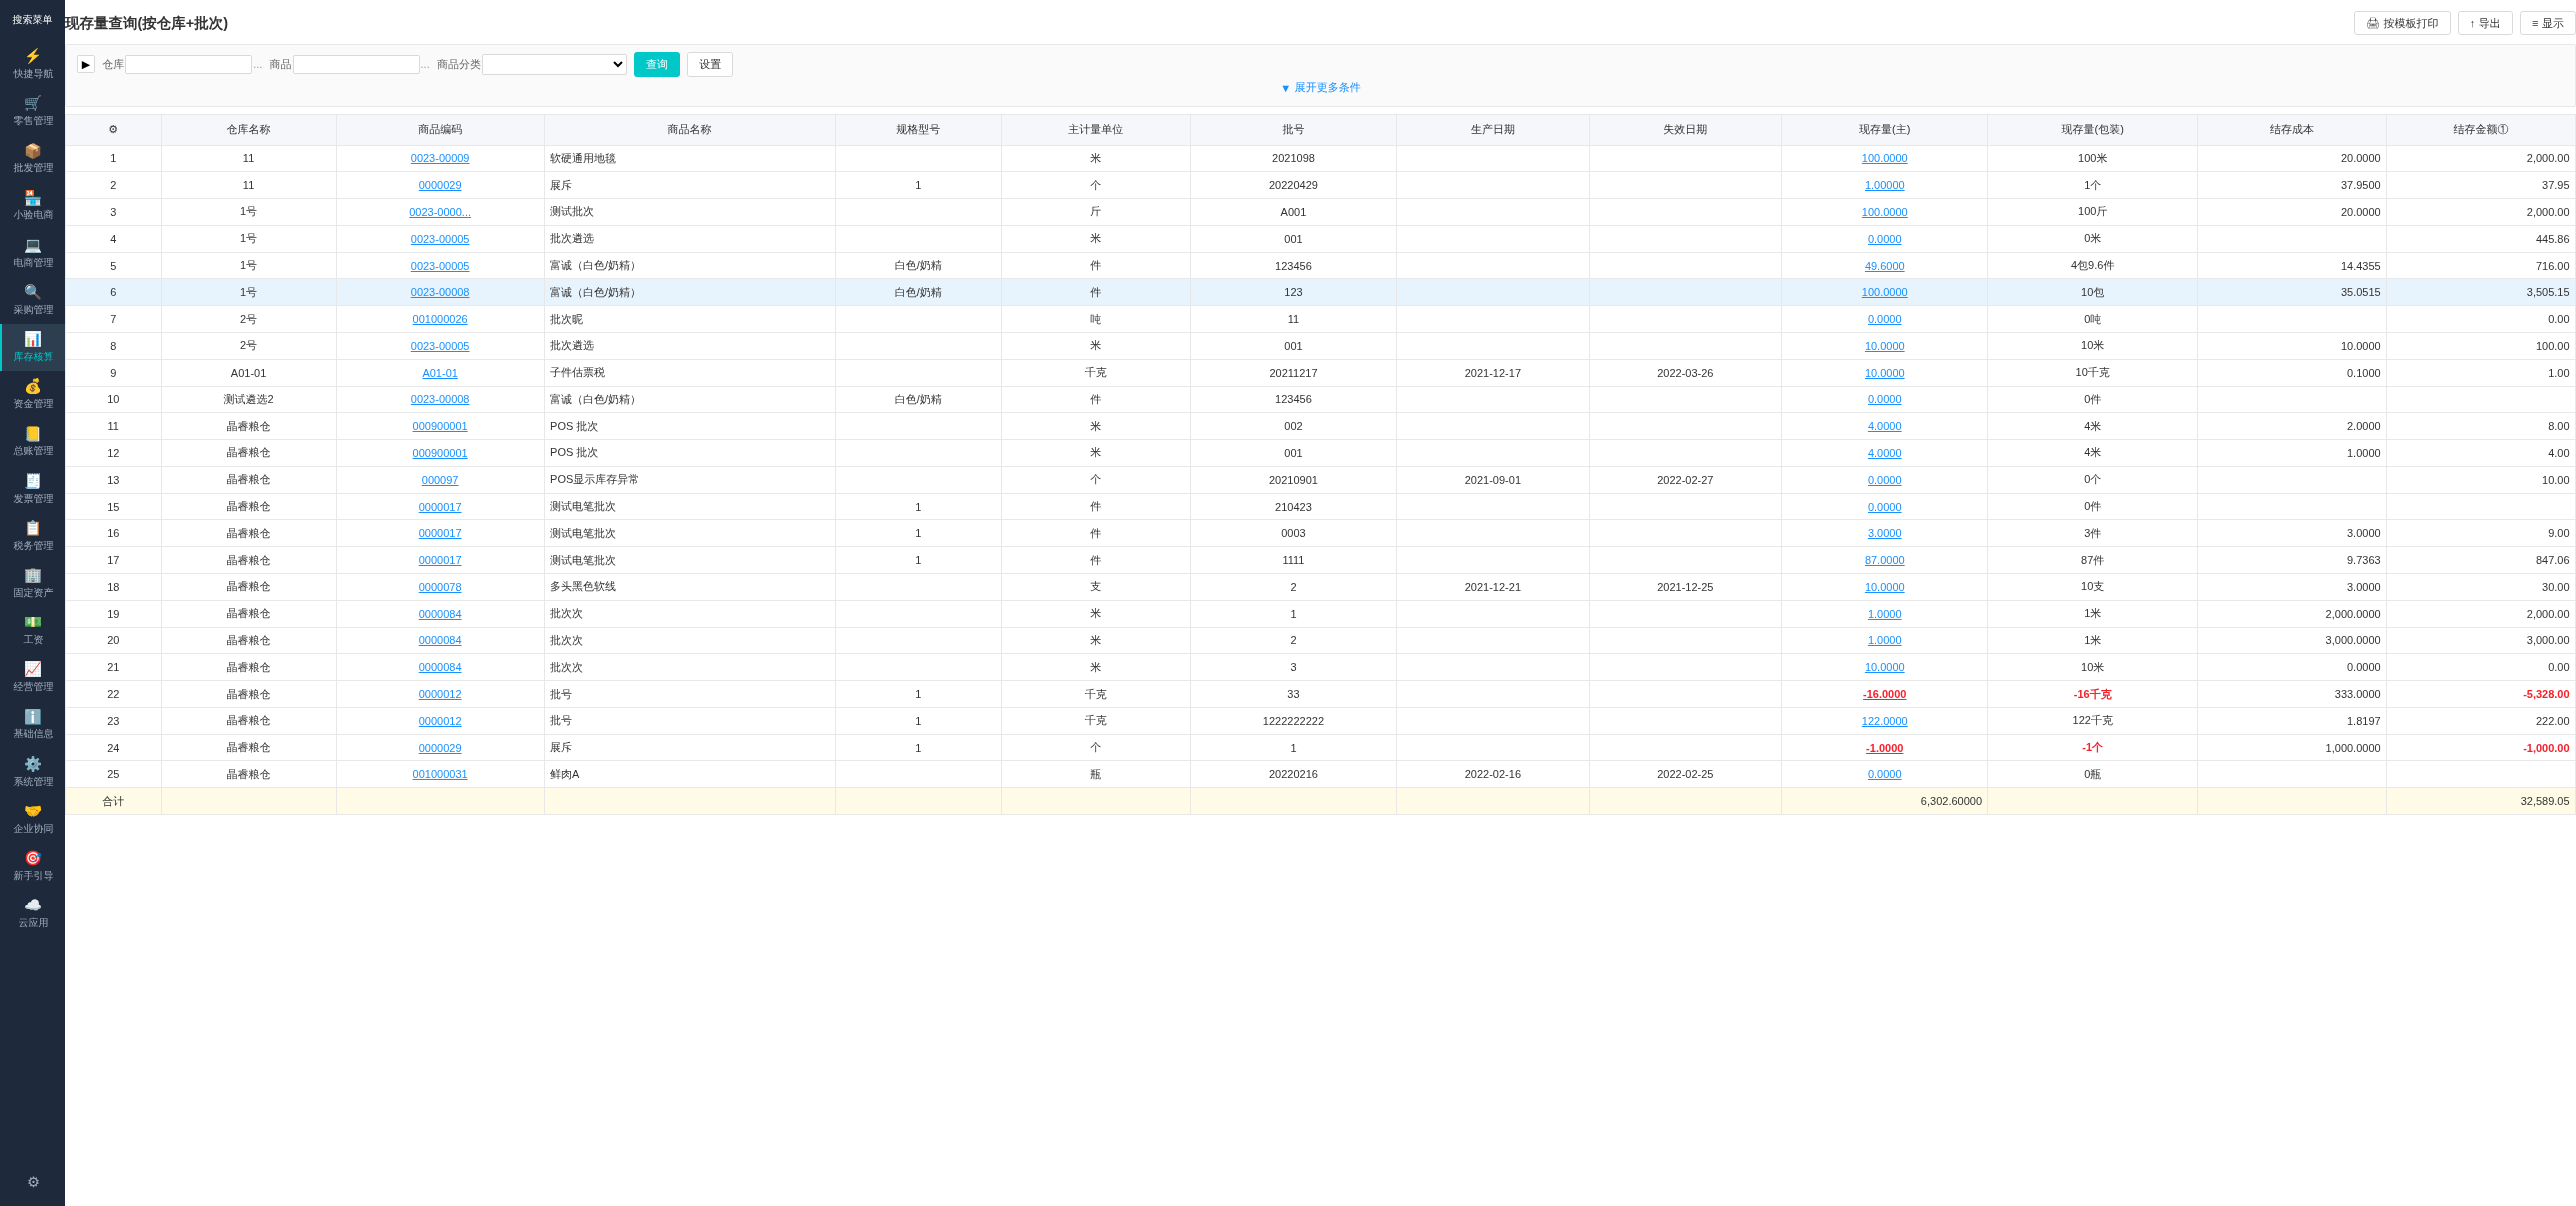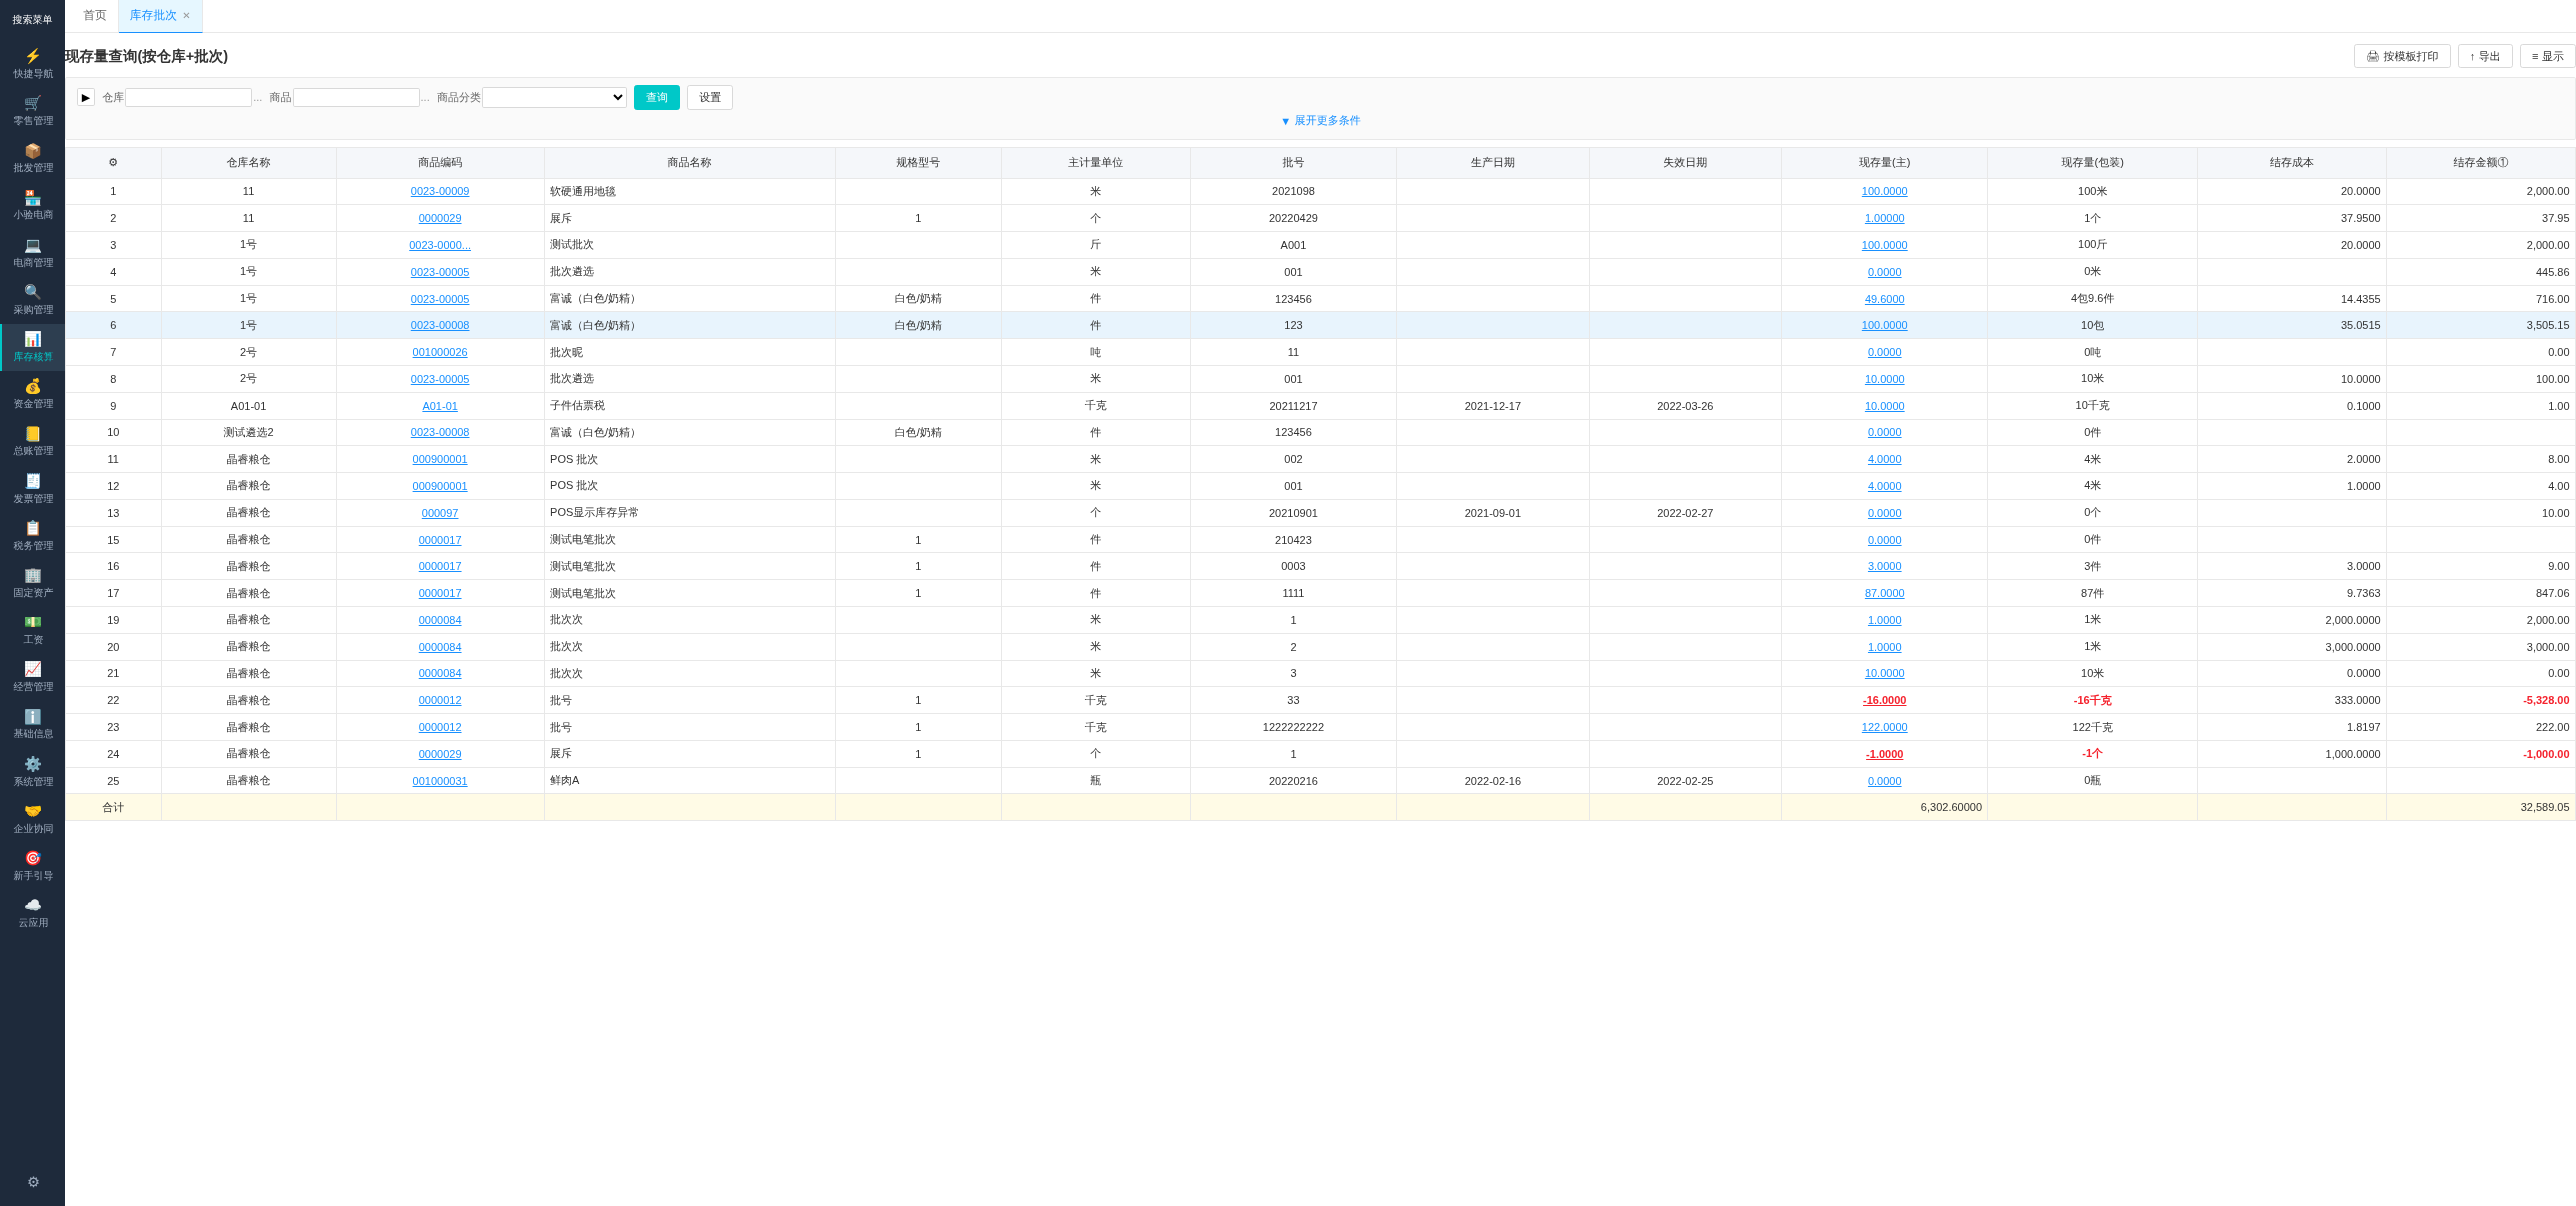--- a/index.html
+++ b/index.html
@@ -316,29 +316,20 @@
   </div>
   <div class="sidebar-bottom">
     <div class="sidebar-item">
       <span class="icon">⚙</span>
     </div>
   </div>
 </div>
 
 <div class="main-container">
 
-  <div class="tab-bar">
-    <div class="tab-item">
-      <span>首页</span>
-    </div>
-    <div class="tab-item active">
-      <span>库存批次</span>
-      <span class="tab-close">✕</span>
-    </div>
-  </div>
 
   <div class="page-content">
 
     <div class="page-header">
       <h2 class="page-title">现存量查询(按仓库+批次)</h2>
       <div class="header-actions">
         <button class="btn">
           <span>🖨</span>
           <span>按模板打印</span>
         </button>
@@ -633,20 +624,35 @@
               <td>件</td>
               <td>1111</td>
               <td></td>
               <td></td>
               <td class="link">87.0000</td>
               <td>87件</td>
               <td class="num">9.7363</td>
               <td class="num">847.06</td>
             </tr>
             <tr>
+              <td>18</td>
+              <td>晶睿粮仓</td>
+              <td class="link">0000078</td>
+              <td class="text-left">多头黑色软线</td>
+              <td></td>
+              <td>支</td>
+              <td>2</td>
+              <td>2021-12-21</td>
+              <td>2021-12-25</td>
+              <td class="link">10.0000</td>
+              <td>10支</td>
+              <td class="num">3.0000</td>
+              <td class="num">30.00</td>
+            </tr>
+            <tr>
               <td>19</td>
               <td>晶睿粮仓</td>
               <td class="link">0000084</td>
               <td class="text-left">批次次</td>
               <td></td>
               <td>米</td>
               <td>1</td>
               <td></td>
               <td></td>
               <td class="link">1.0000</td>

